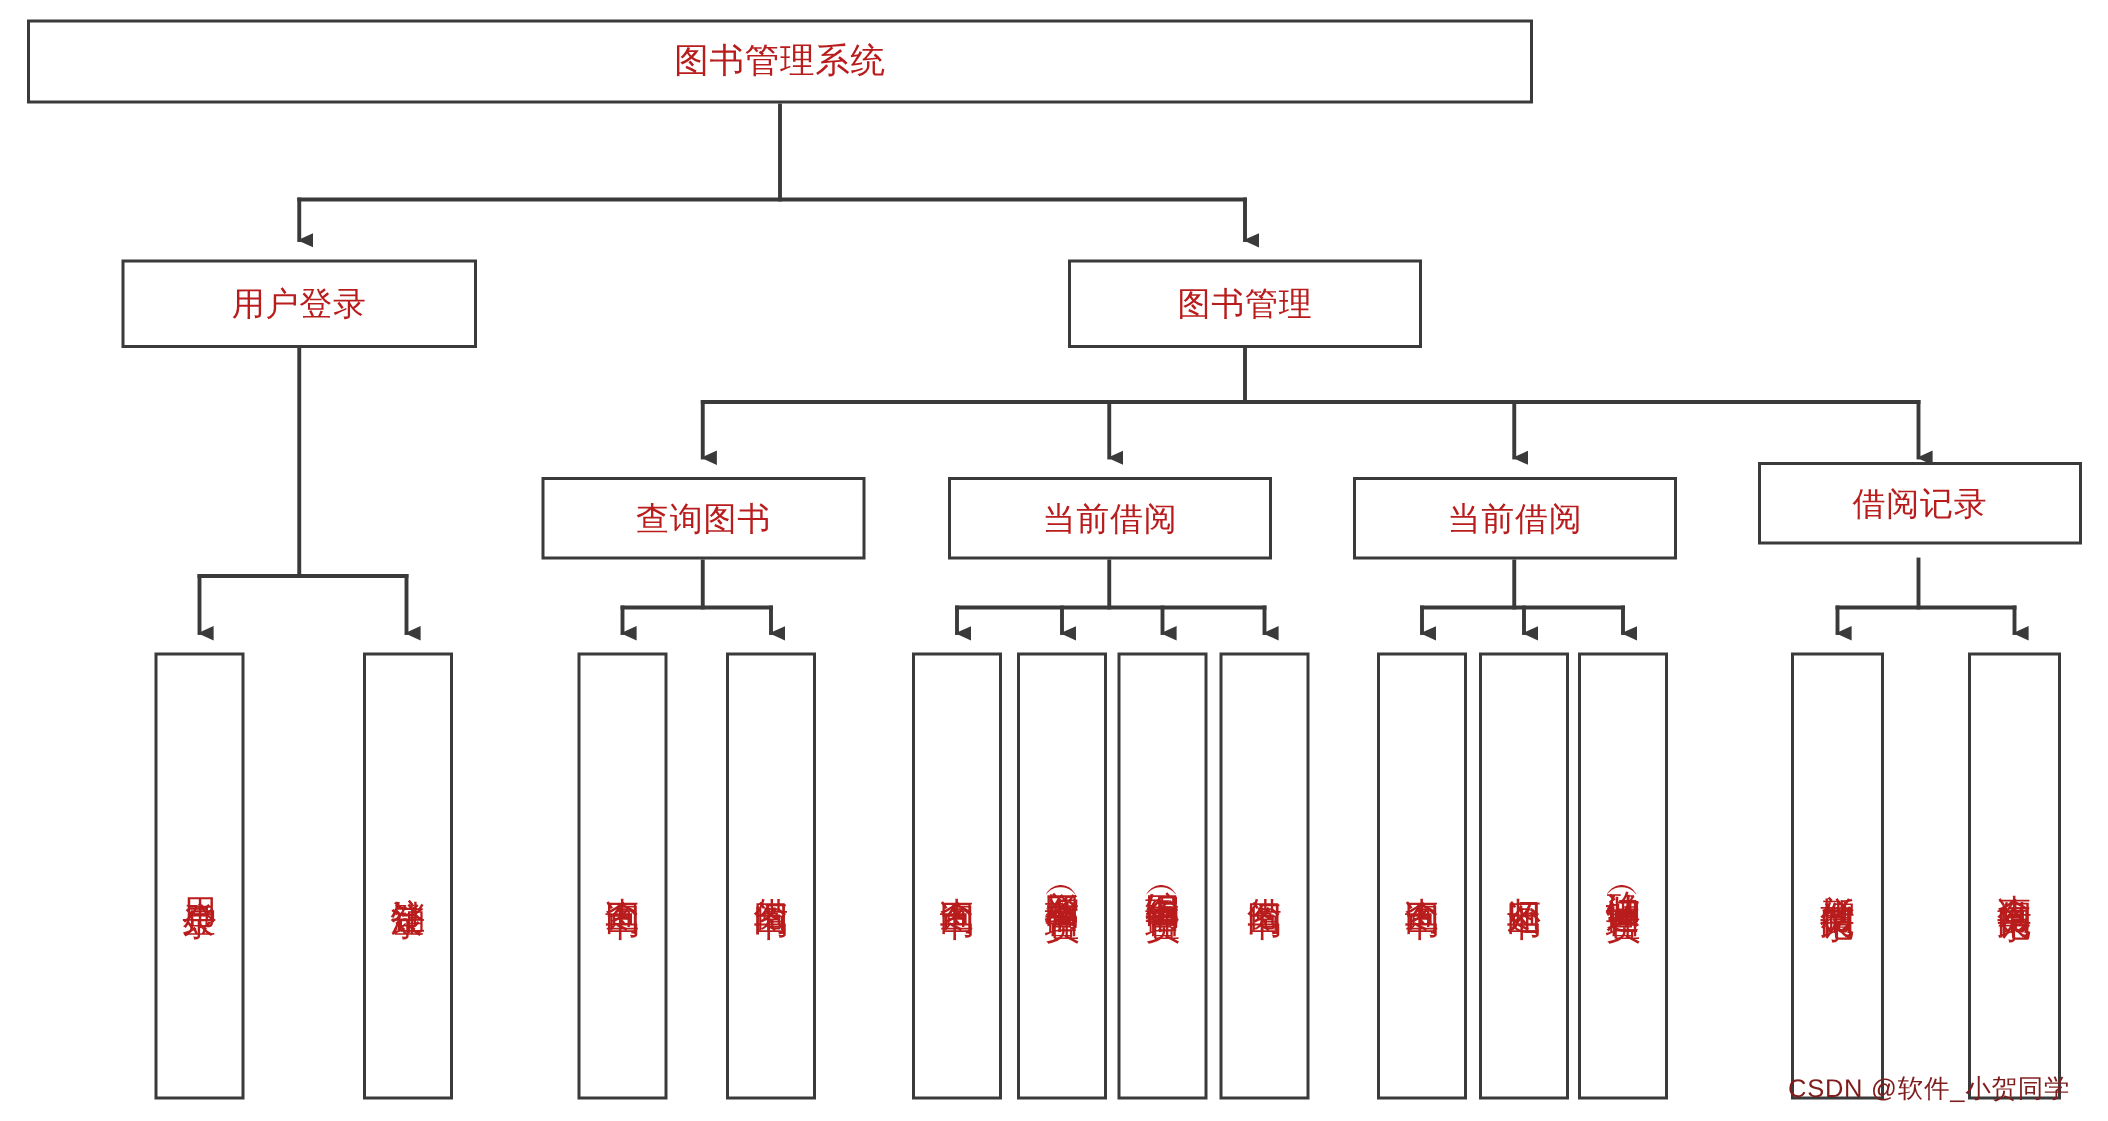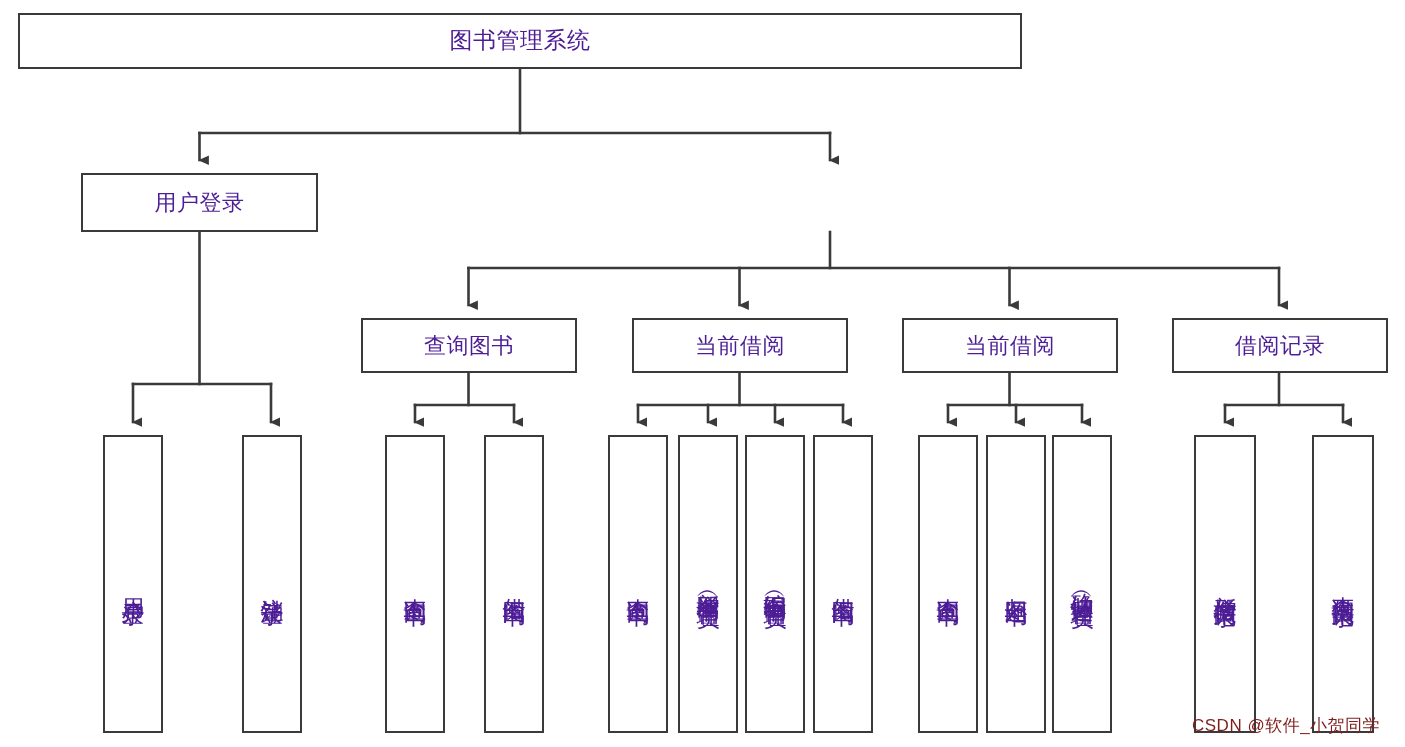--- a/index.html
+++ b/index.html
@@ -33,21 +33,21 @@
     background: #ffffff;
     display: flex;
     align-items: center;
     justify-content: center;
     color: #1a1a1a;
   }
   .node-label {
     display: block;
     text-align: left;
     line-height: 1.18;
-    color: #4c1d95;
+    color: #b91c1c;
     letter-spacing: 0.5px;
   }
   .node-root .node-label {
     font-size: 23px;
   }
   .node-mid .node-label {
     font-size: 22px;
   }
   .node-leaf {
     align-items: center;
@@ -128,31 +128,34 @@
     </g>
   </svg>
 
   <div class="node-box node-root" style="left:18px; top:13px; width:1004px; height:56px;">
     <span class="node-label">图书管理系统</span>
   </div>
 
   <div class="node-box node-mid" style="left:81px; top:173px; width:237px; height:59px;">
     <span class="node-label">用户登录</span>
   </div>
+  <div class="node-box node-mid" style="left:712px; top:173px; width:236px; height:59px;">
+    <span class="node-label">图书管理</span>
+  </div>
 
   <div class="node-box node-mid" style="left:361px; top:318px; width:216px; height:55px;">
     <span class="node-label">查询图书</span>
   </div>
   <div class="node-box node-mid" style="left:632px; top:318px; width:216px; height:55px;">
     <span class="node-label">当前借阅</span>
   </div>
   <div class="node-box node-mid" style="left:902px; top:318px; width:216px; height:55px;">
     <span class="node-label">当前借阅</span>
   </div>
-  <div class="node-box node-mid" style="left:1172px; top:318px; width:216px; height:55px;">
+  <div class="node-box node-mid" style="left:1172px; top:308px; width:216px; height:55px;">
     <span class="node-label">借阅记录</span>
   </div>
 
   <div class="node-box node-leaf" style="left:103px; top:435px; width:60px; height:298px;">
     <span class="node-label">用户登录</span>
   </div>
   <div class="node-box node-leaf" style="left:242px; top:435px; width:60px; height:298px;">
     <span class="node-label">注销登录</span>
   </div>
   <div class="node-box node-leaf" style="left:385px; top:435px; width:60px; height:298px;">

